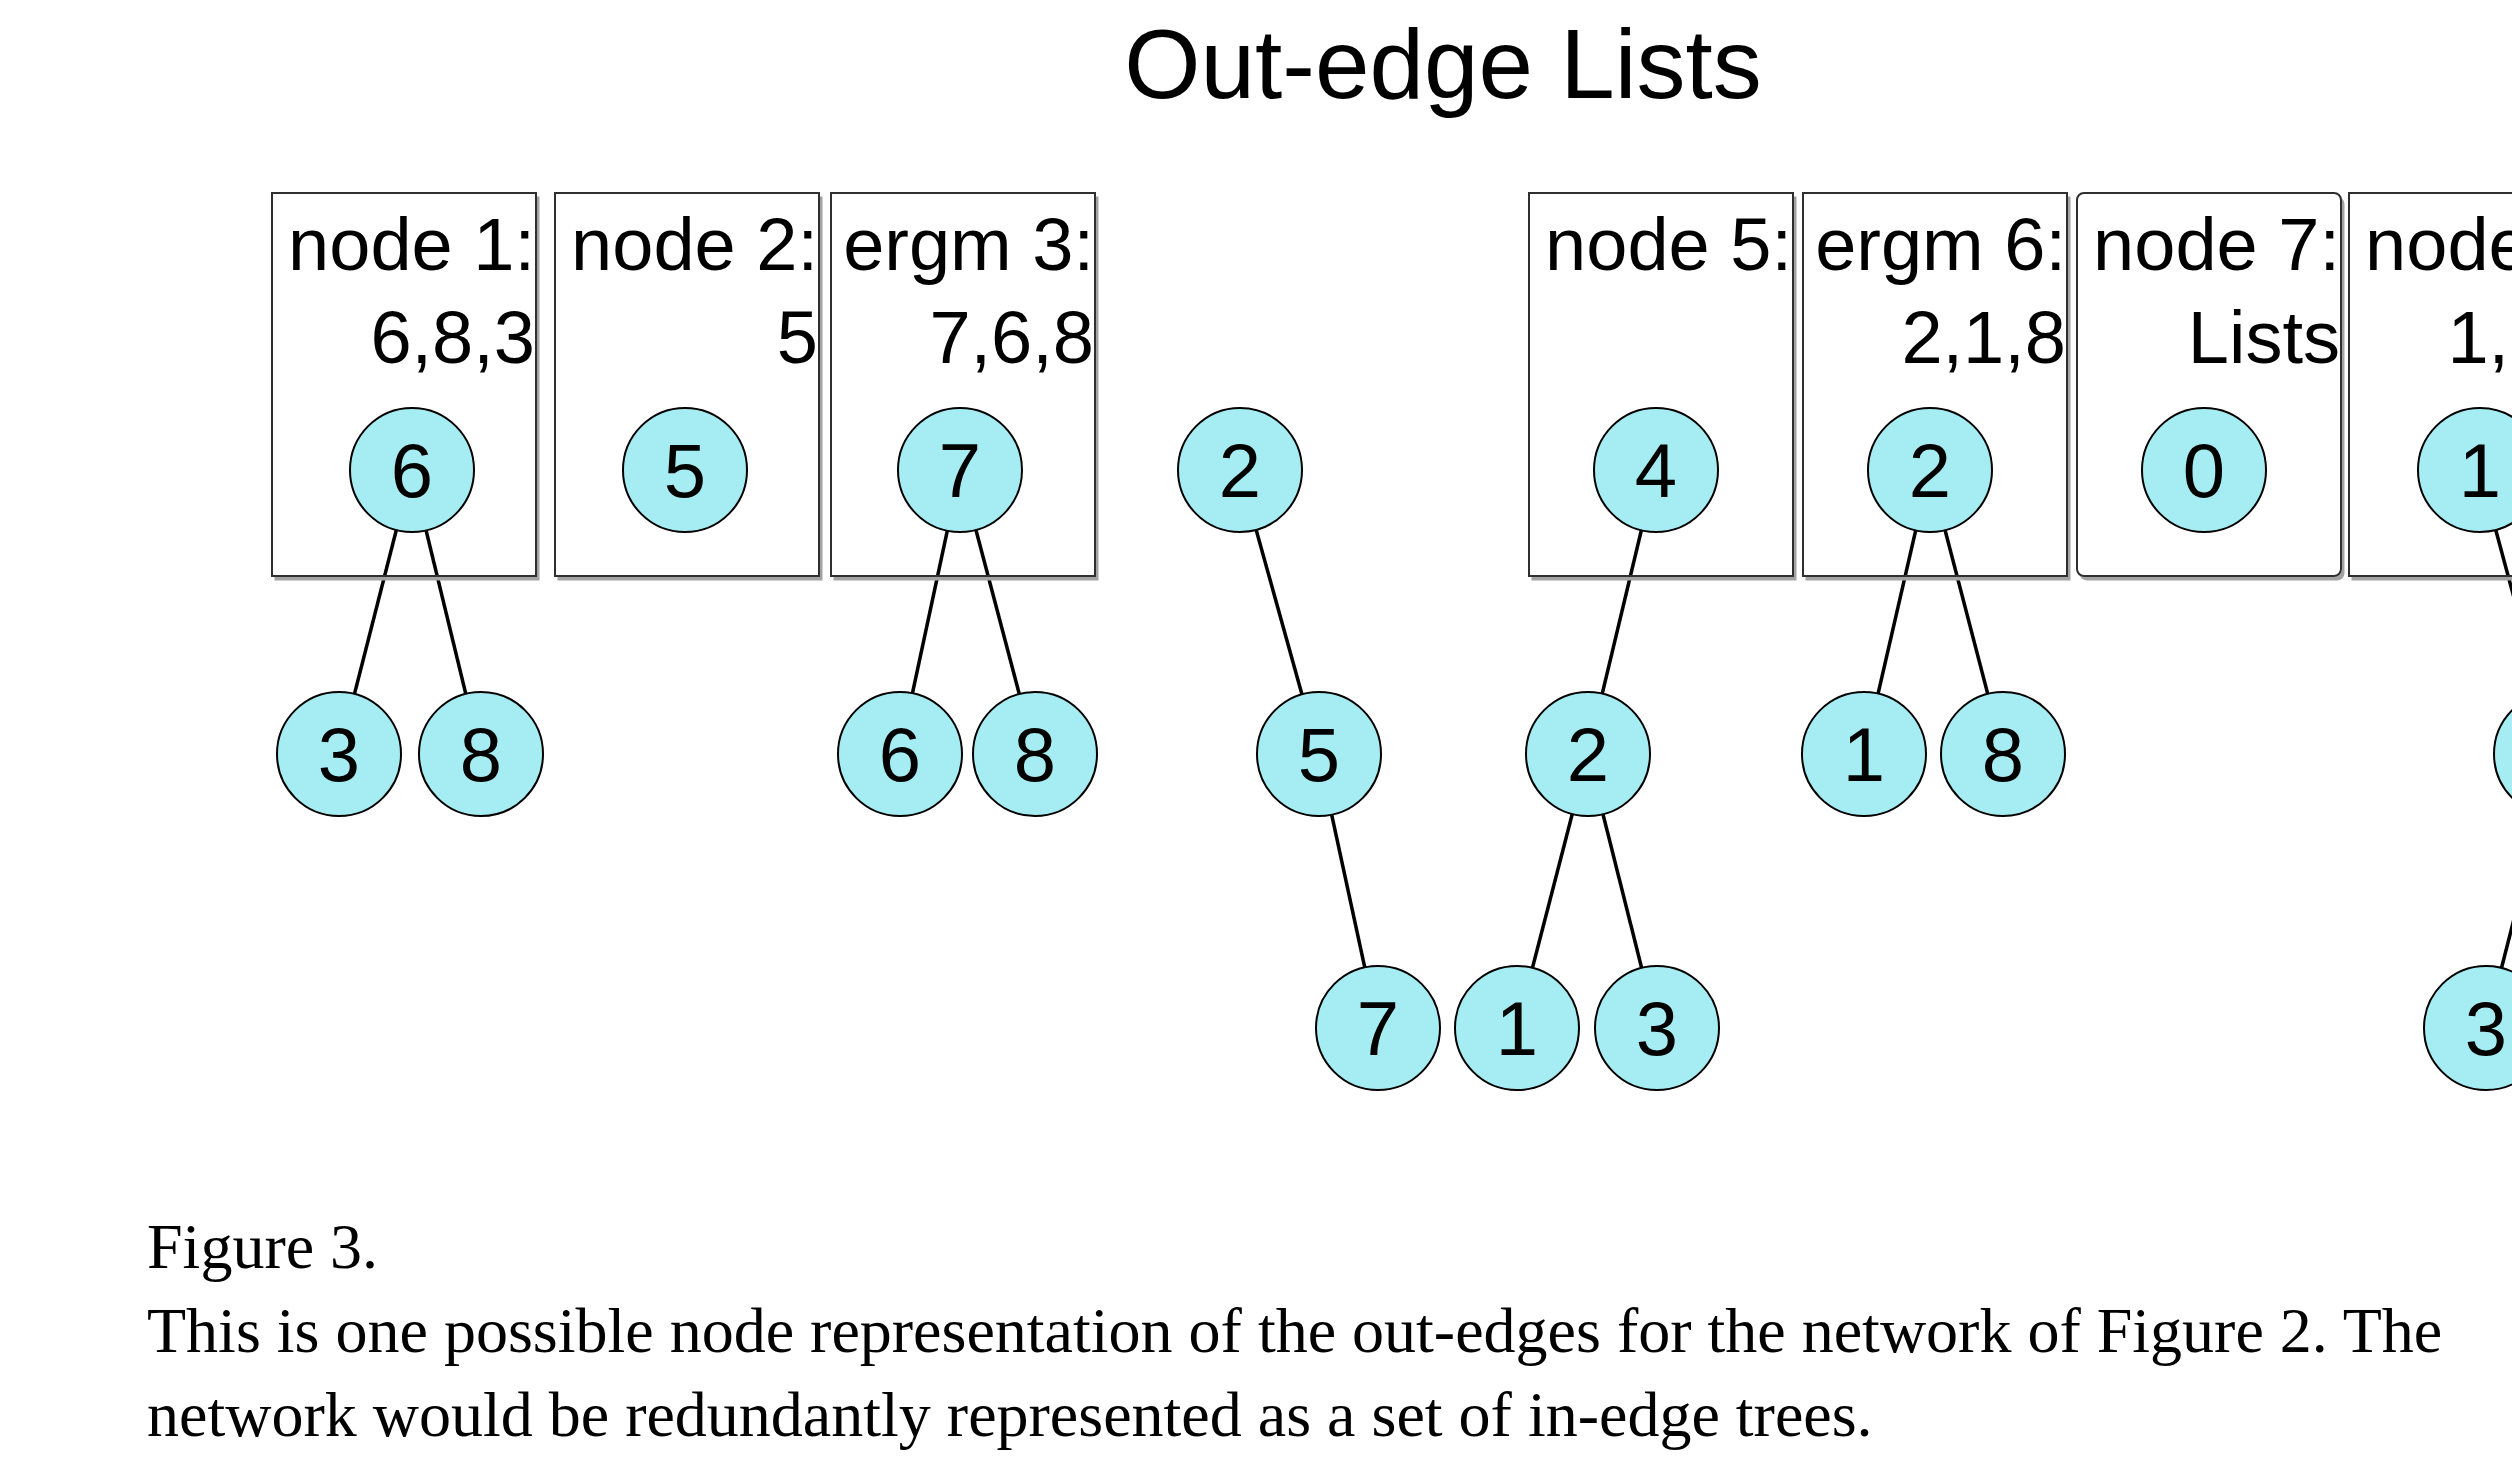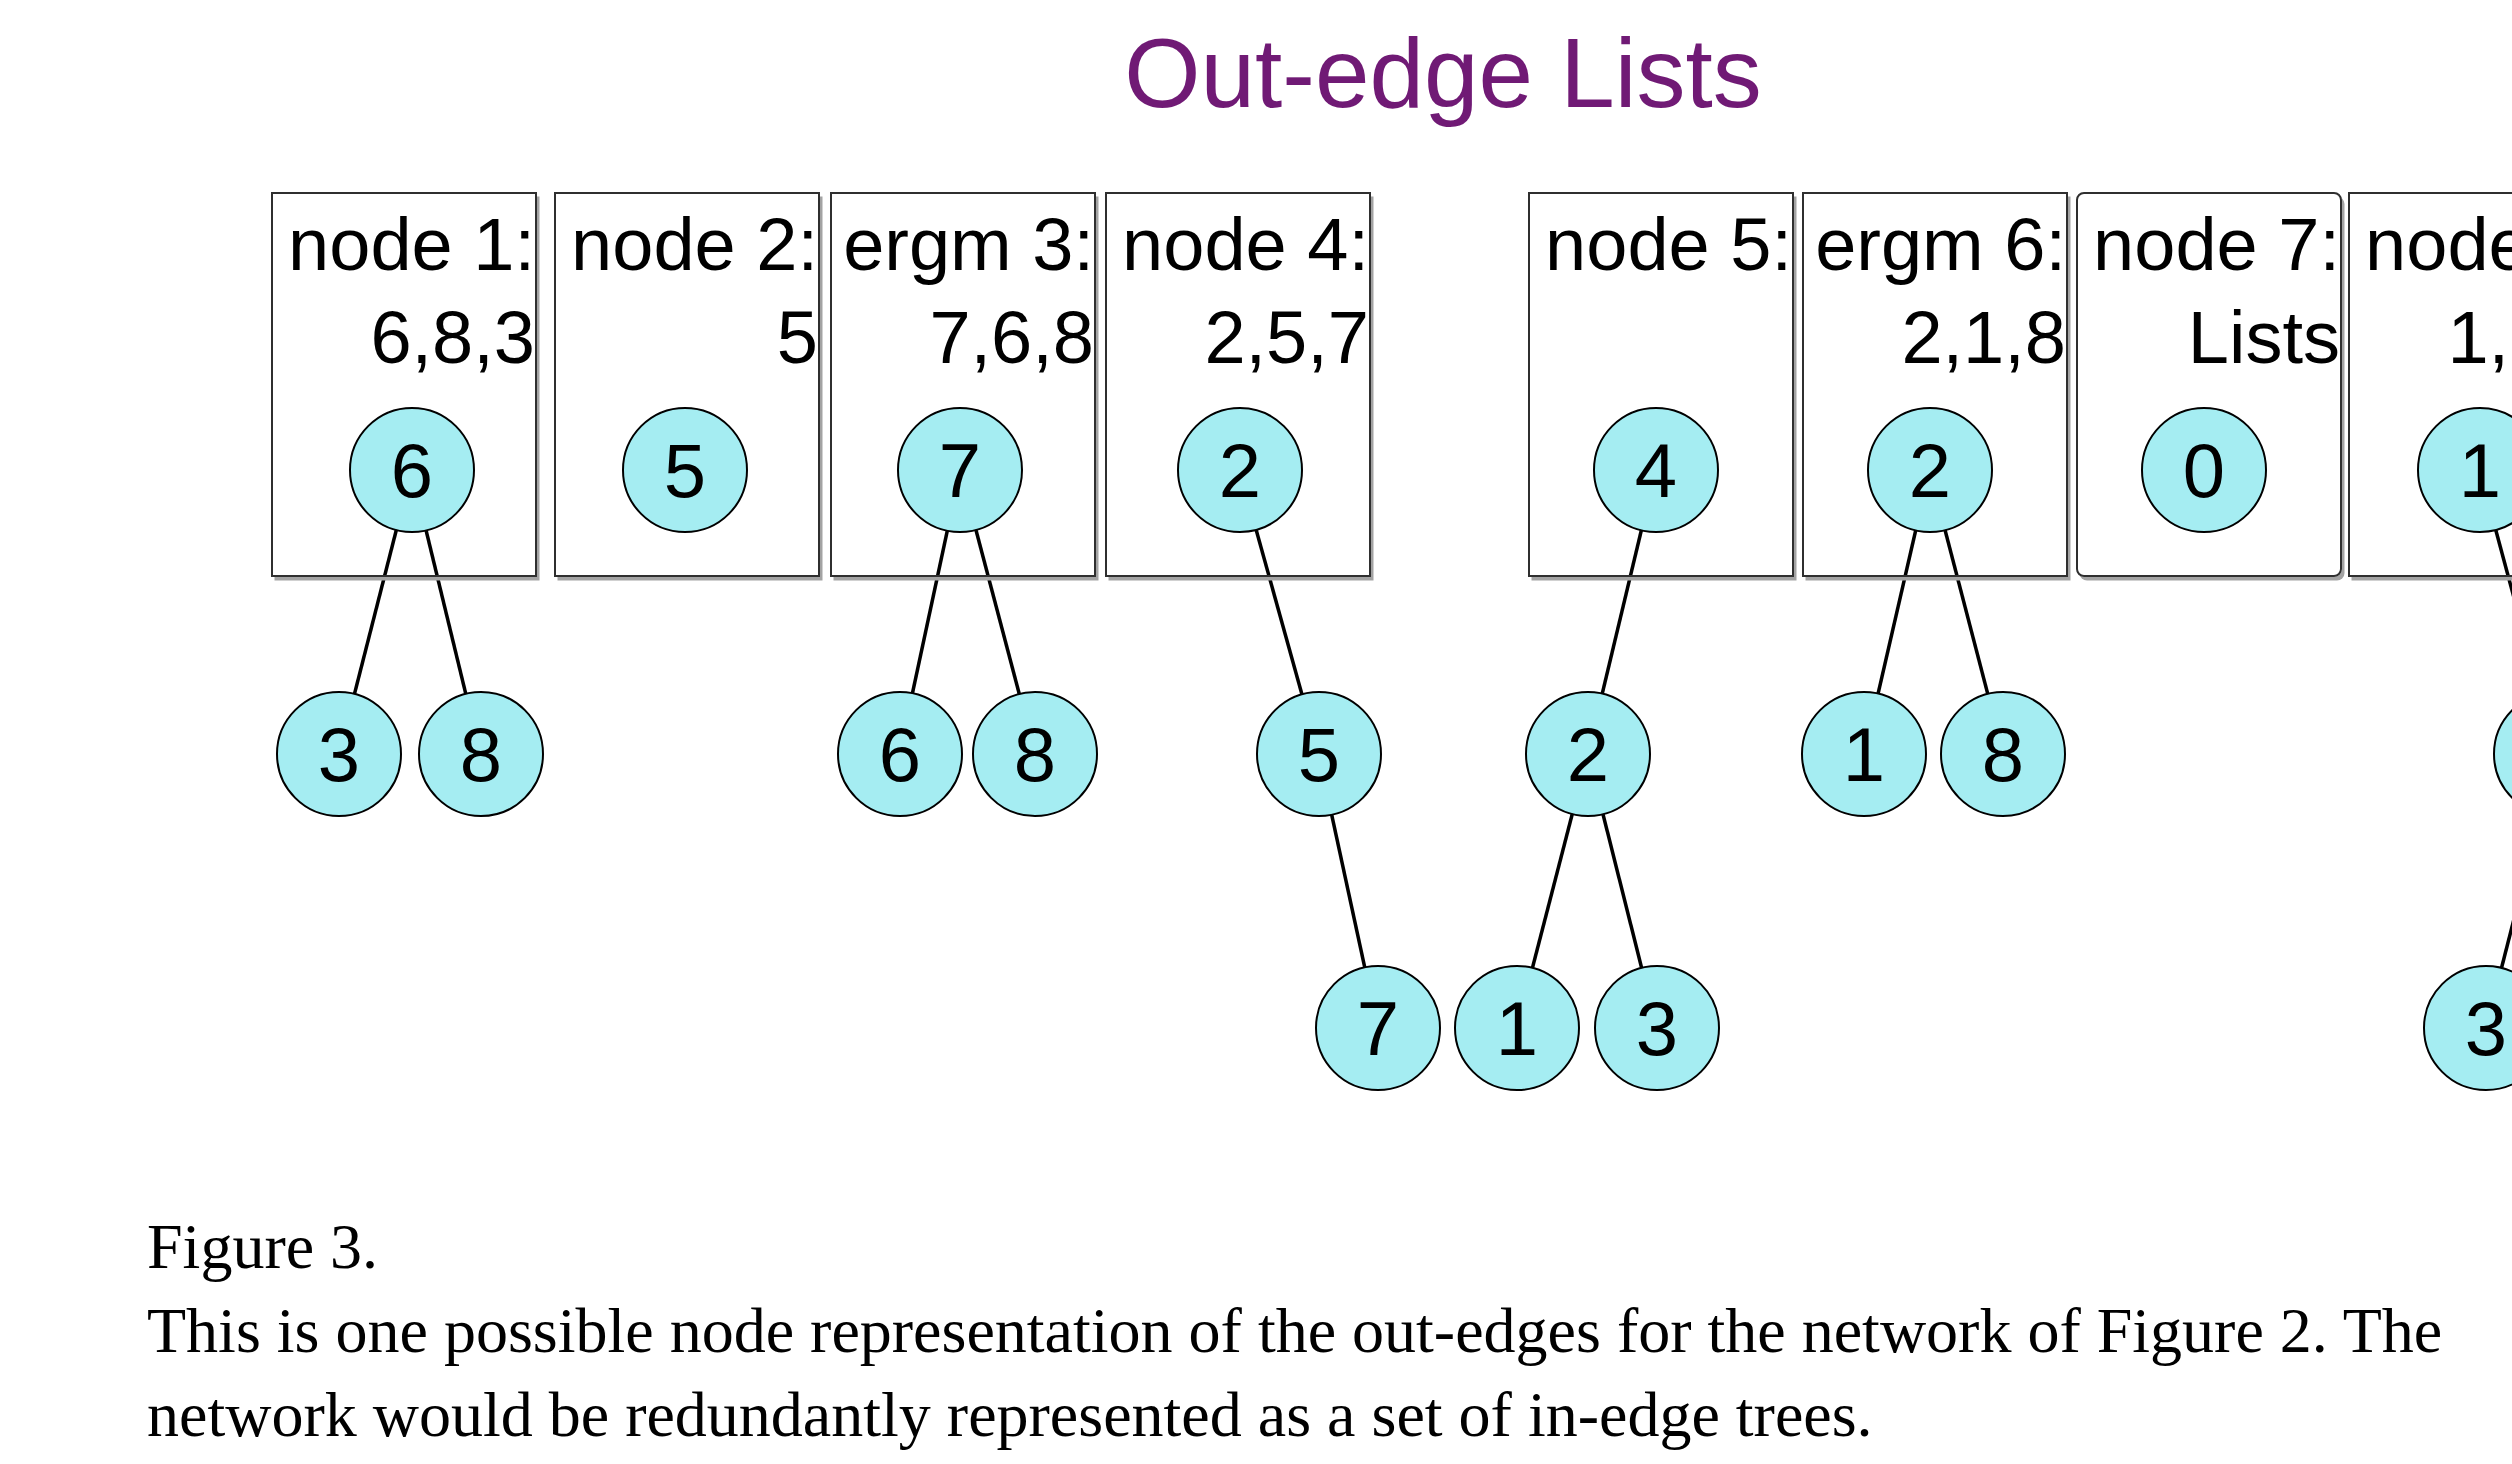--- a/index.html
+++ b/index.html
@@ -6,26 +6,26 @@
   #page{
     position:relative;
     width:2738px;
     height:1465px;
     background:#ffffff;
     overflow:hidden;
     font-family:"Liberation Sans", sans-serif;
   }
   #title{
     position:absolute;
-    top:20px;
+    top:11px;
     left:1443px;
     transform:translateX(-50%);
     font-size:98px;
     line-height:1.1;
-    color:#701a75;
+    color:#000000;
     white-space:nowrap;
   }
   #edges-layer{
     position:absolute;
     left:0;top:0;
     width:2738px;height:1465px;
     z-index:1;
   }
   .node-box{
     position:absolute;
@@ -110,26 +110,20 @@
       <div>node 2:</div>
       <div>5</div>
     </div>
   </div>
   <div class="node-box" style="left:830px;">
     <div class="box-label">
       <div>ergm 3:</div>
       <div>7,6,8</div>
     </div>
   </div>
-  <div class="node-box" style="left:1105px;">
-    <div class="box-label">
-      <div>node 4:</div>
-      <div>2,5,7</div>
-    </div>
-  </div>
   <div class="node-box" style="left:1528px;">
     <div class="box-label">
       <div>node 5:</div>
     </div>
   </div>
   <div class="node-box" style="left:1802px;">
     <div class="box-label">
       <div>ergm 6:</div>
       <div>2,1,8</div>
     </div>

